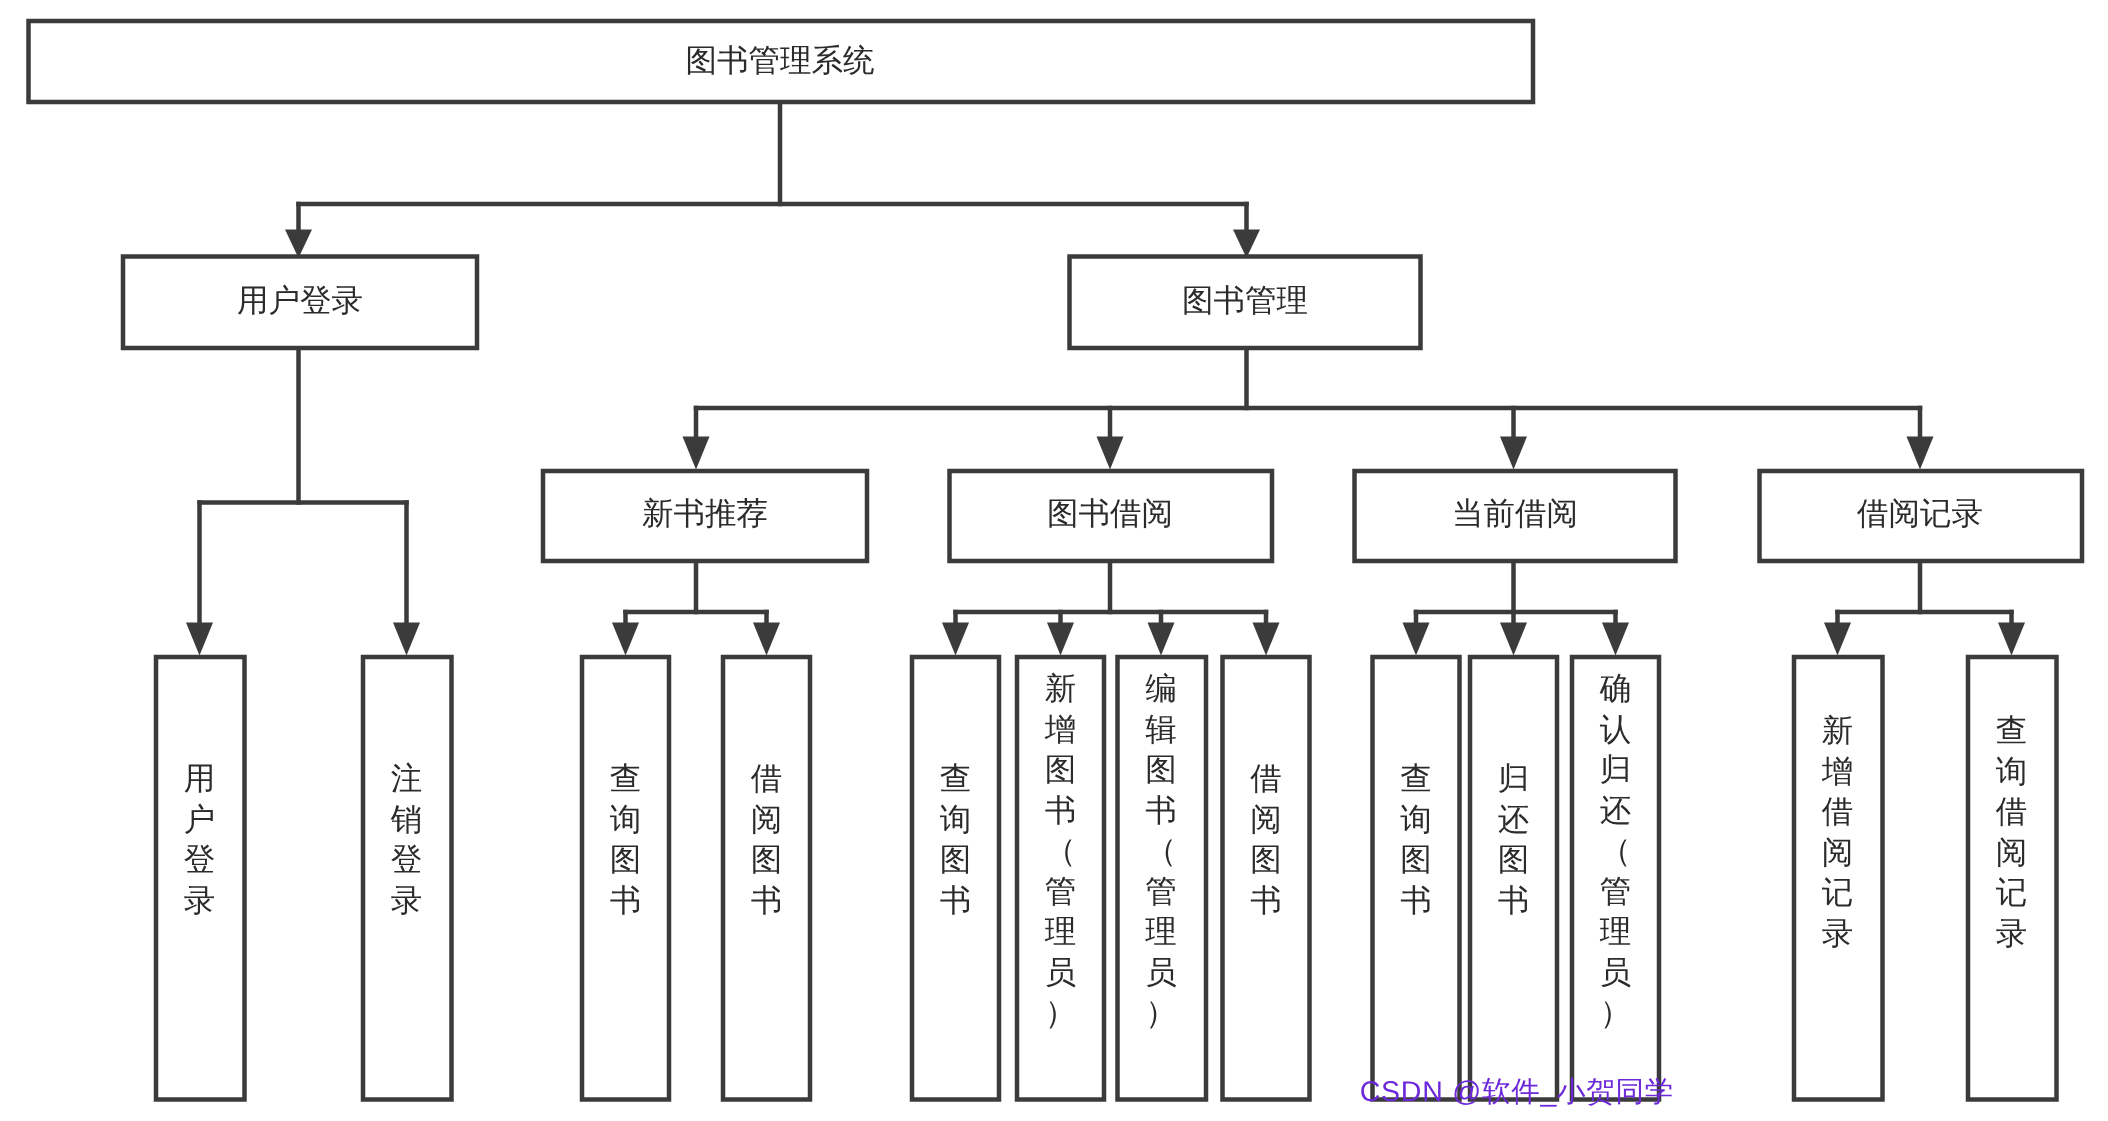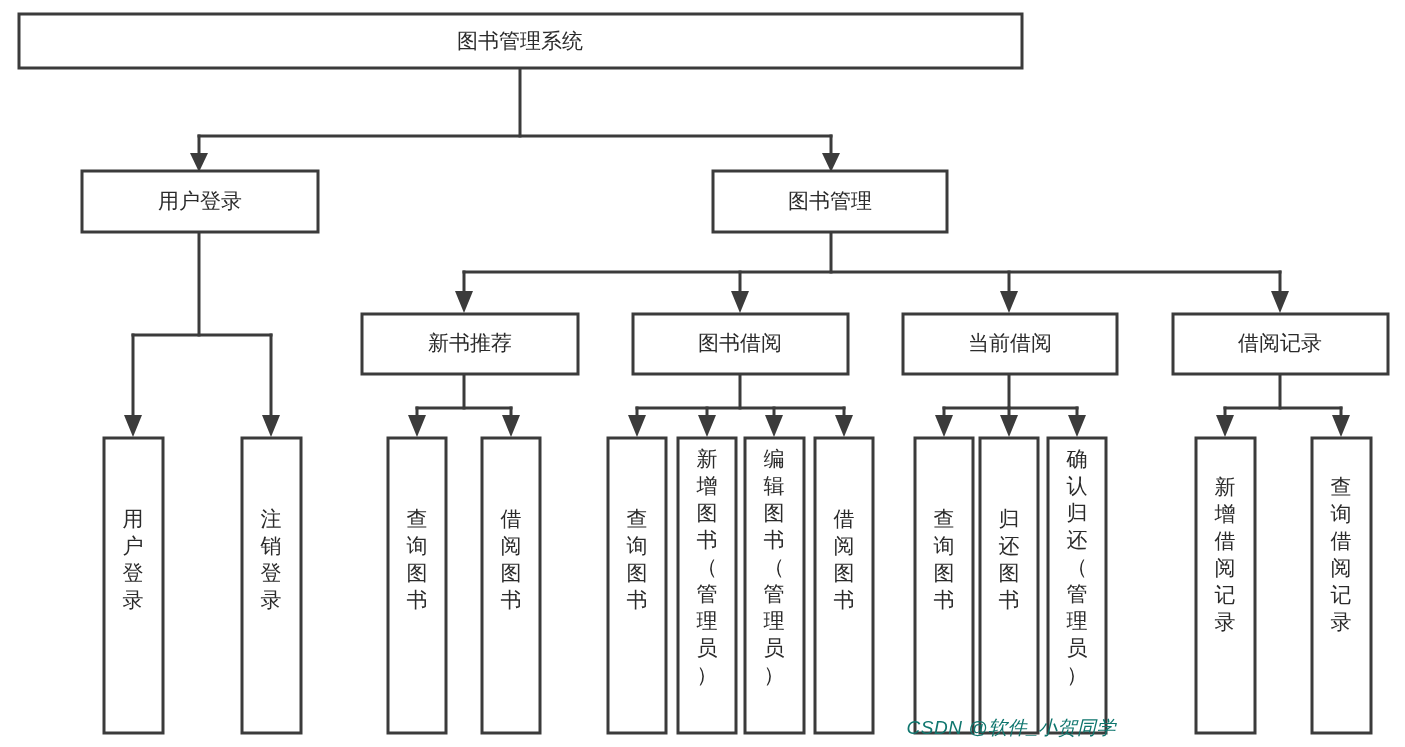--- a/index.html
+++ b/index.html
@@ -53,24 +53,23 @@
     font-size: 21px;
     fill: #2b2b2b;
     text-anchor: middle;
   }
   .watermark-text {
     position: absolute;
     right: 8px;
     bottom: 6px;
     font-family: "Liberation Sans", "DejaVu Sans", sans-serif;
     font-size: 19px;
-    color: #0f766e;
+    color: #6d28d9;
     white-space: nowrap;
     letter-spacing: 0.5px;
-    font-style: italic;
   }
 </style>
 </head>
 <body>
 
 <div id="diagram-root">
 
   <svg id="tree-svg" viewBox="0 0 1405 747" xmlns="http://www.w3.org/2000/svg">
 
     <defs>

